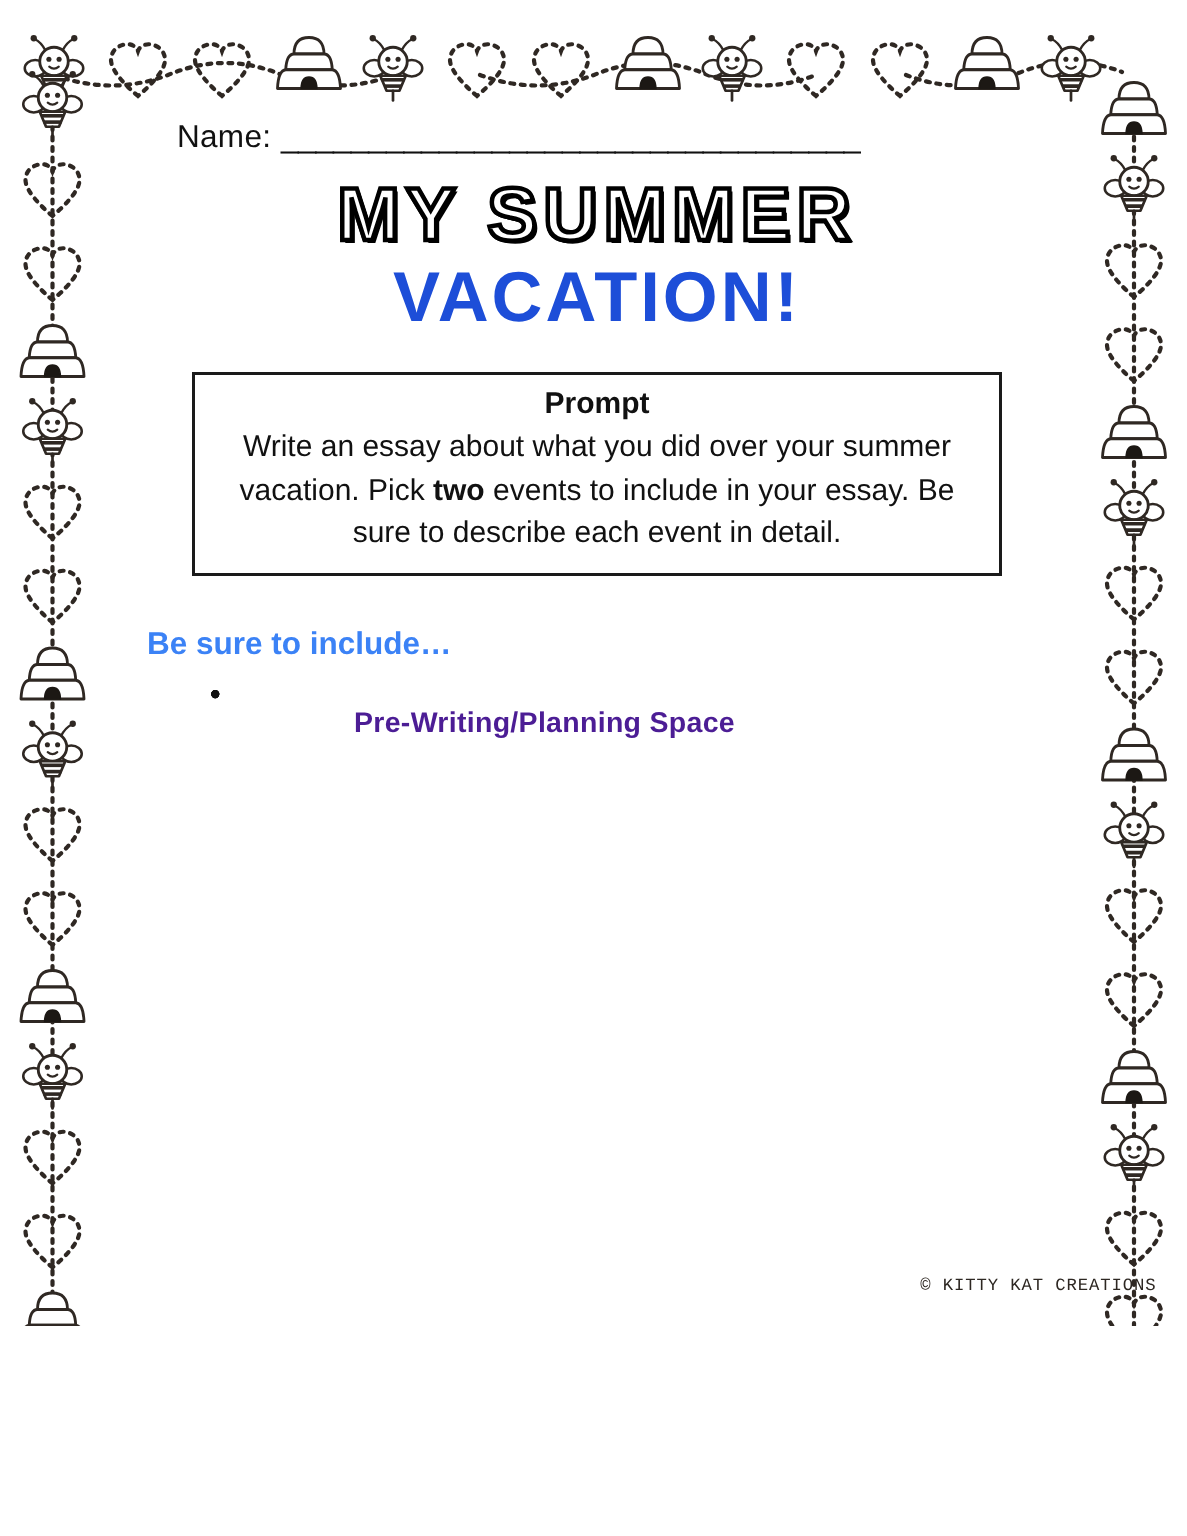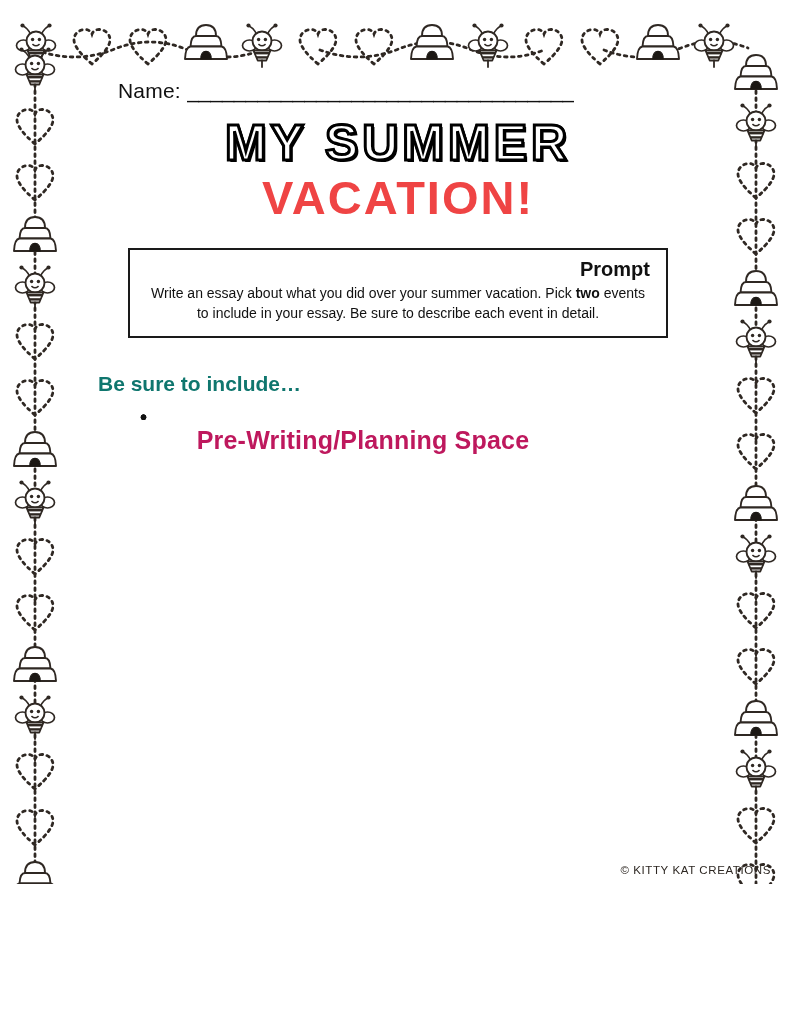--- a/index.html
+++ b/index.html
@@ -79,57 +79,57 @@
       -1px  1px 0 #000, 1px  1px 0 #000,
        2px  2px 0 #000;
     line-height: 1.02;
     margin: 0;
   }
   .title-line2 {
     font-family: "Liberation Sans", sans-serif;
     font-weight: bold;
     font-size: 47px;
     letter-spacing: 2px;
-    color: #ef4444;
+    color: #1d4ed8;
     line-height: 1.05;
     margin: 4px 0 0 0;
   }
 
   .prompt-box {
     margin: 26px 50px 0 50px;
     border: 2px solid #1a1a1a;
     padding: 8px 16px 12px 16px;
     background: #ffffff;
   }
   .prompt-heading {
-    text-align: right;
+    text-align: center;
     font-family: "Liberation Sans", sans-serif;
     font-weight: bold;
     font-size: 20px;
     color: #111;
     margin: 0 0 3px 0;
   }
   .prompt-body {
     text-align: center;
     font-family: "Liberation Sans", sans-serif;
-    font-size: 14px;
+    font-size: 20px;
     color: #111;
     line-height: 1.42;
     margin: 0;
   }
   .prompt-body b {
     font-weight: bold;
   }
 
   .include-heading {
     margin: 34px 0 0 20px;
     font-family: "Liberation Sans", sans-serif;
     font-weight: bold;
     font-size: 21px;
-    color: #0f766e;
+    color: #3b82f6;
   }
   ul.include-list {
     list-style: none;
     margin: 6px 0 0 0;
     padding: 0 0 0 62px;
   }
   ul.include-list li {
     position: relative;
     font-family: "Liberation Sans", sans-serif;
     font-size: 20.5px;
@@ -144,30 +144,30 @@
     font-size: 20px;
     line-height: 1.55;
     color: #111;
   }
 
   .planning-heading {
     text-align: center;
     margin: 30px 70px 0 0;
     font-family: "Liberation Sans", sans-serif;
     font-weight: bold;
-    font-size: 25px;
-    color: #be185d;
+    font-size: 19px;
+    color: #4c1d95;
     letter-spacing: 0.2px;
   }
 
   .credit {
     position: absolute;
     right: 20px;
-    bottom: 8px;
-    font-family: Liberation Sans, sans-serif;
+    bottom: 20px;
+    font-family: Liberation Mono, monospace;
     font-size: 11.5px;
     letter-spacing: 0.6px;
     color: #2d2722;
     white-space: nowrap;
   }
 </style>
 </head>
 <body>
 
 <div id="page">

